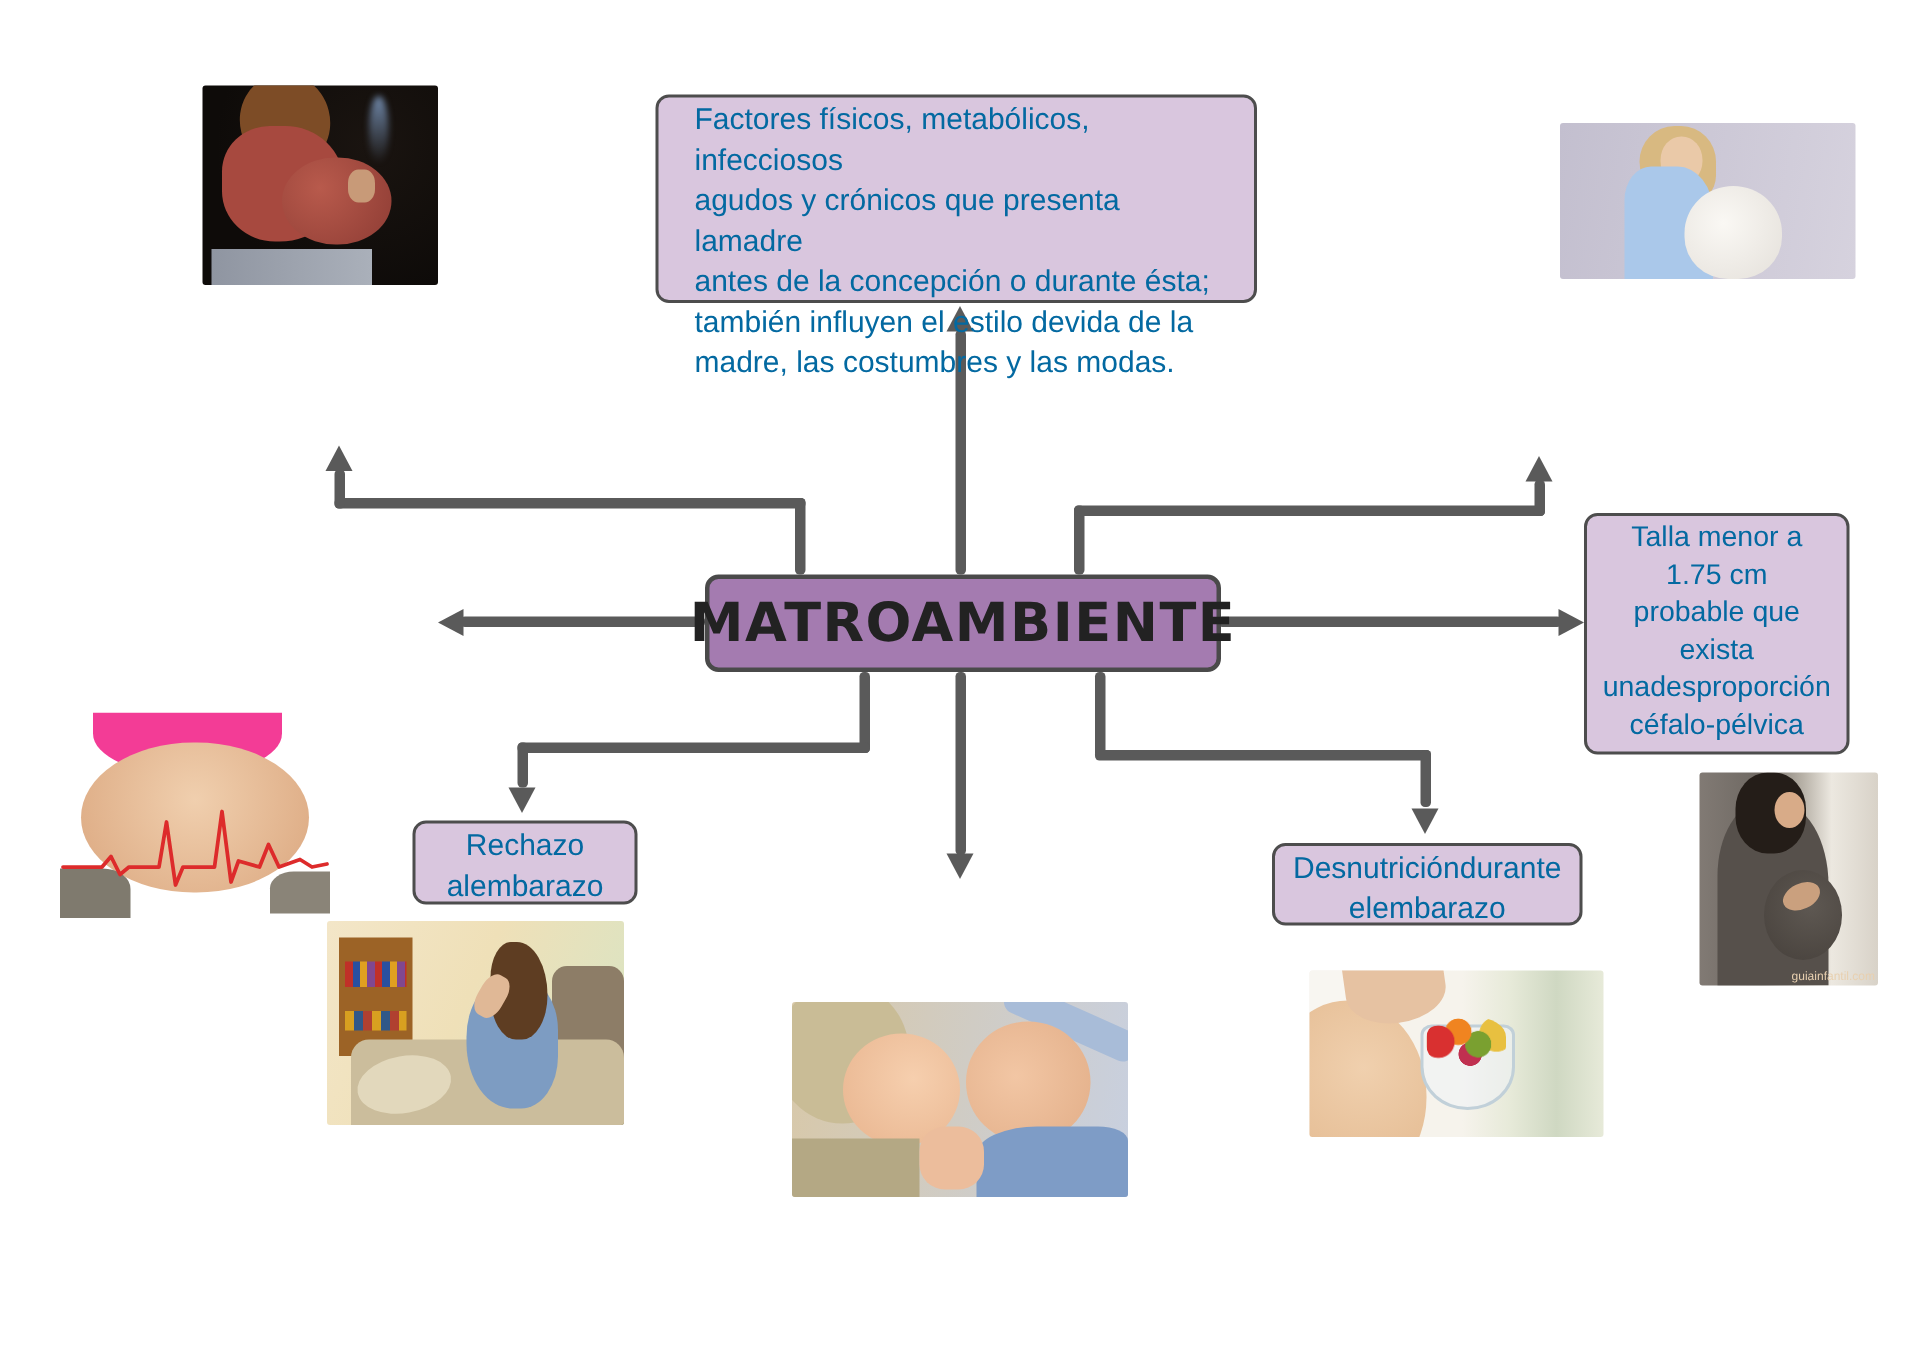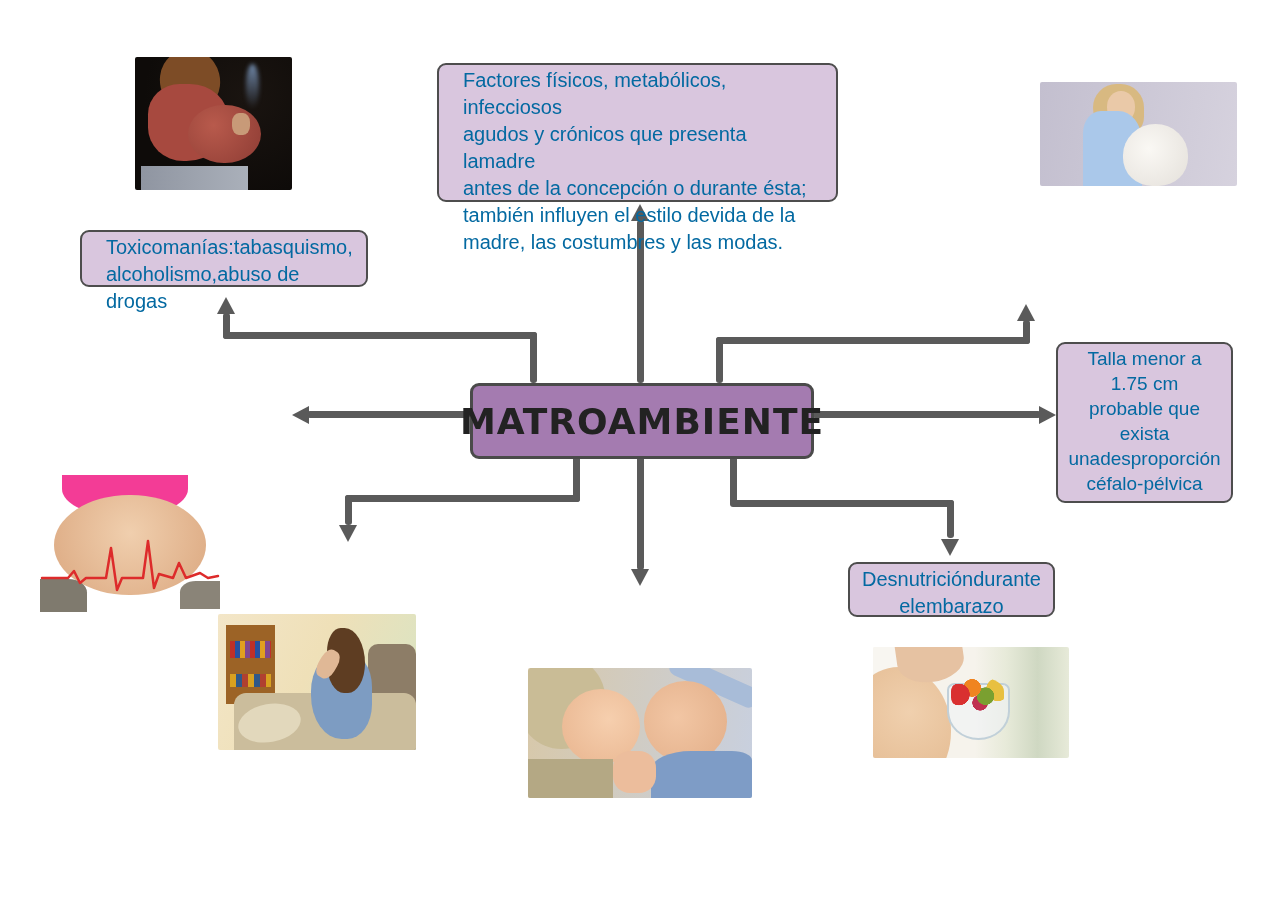--- a/index.html
+++ b/index.html
@@ -77,44 +77,44 @@
   <div class="arr down" style="left:941px;top:539px;"></div>
 
   <div class="node left" style="left:437px;top:63px;width:401px;height:139px;">
     <span>Factores físicos, metabólicos, infecciosos
 agudos y crónicos que presenta lamadre
 antes de la concepción o durante ésta;
 también influyen el estilo devida de la
 madre, las costumbres y las modas.</span>
   </div>
 
-  <div class="node left" style="left:80px;top:230px;width:288px;height:57px;">
-    <span>Toxicomanías:tabasquismo,
-alcoholismo,abuso de drogas</span>
-  </div>
 
 
 
   <div class="node small" style="left:1056px;top:342px;width:177px;height:161px;">
     <span>Talla menor a
 1.75 cm
 probable que
 exista
 unadesproporción
 céfalo-pélvica</span>
   </div>
 
+  <div class="node" style="left:275px;top:547px;width:150px;height:56px;">
+    <span>Rechazo
+alembarazo</span>
+  </div>
 
 
   <div class="node" style="left:848px;top:562px;width:207px;height:55px;">
     <span>Desnutricióndurante
 elembarazo</span>
   </div>
 
-  <div class="center-node" style="left:470px;top:383px;width:344px;height:76px;">
+  <div class="center-node" style="left:470px;top:383px;width:344px;height:65px;">
     <span>MATROAMBIENTE</span>
   </div>
 
   <div class="photo p-smoke" style="left:135px;top:57px;width:157px;height:133px;">
     <div class="sh" style="left:16%;top:-6%;width:38%;height:48%;background:#7d4c26;border-radius:50%;transform:rotate(-14deg);"></div>
     <div class="sh" style="left:8%;top:20%;width:52%;height:58%;background:#a7493f;border-radius:45% 55% 60% 50%;"></div>
     <div class="sh" style="left:34%;top:36%;width:46%;height:44%;background:radial-gradient(circle at 35% 35%,#b85a4c,#8e3c34);border-radius:50%;"></div>
     <div class="sh" style="left:4%;bottom:0;width:68%;height:18%;background:linear-gradient(90deg,#8f95a1,#aab0ba);"></div>
     <div class="sh" style="left:62%;top:42%;width:11%;height:17%;background:#c89a78;border-radius:40%;"></div>
     <div class="sh" style="left:71%;top:5%;width:8%;height:34%;background:linear-gradient(#6f87a8,rgba(20,16,12,0));filter:blur(2px);border-radius:50%;"></div>
@@ -165,14 +165,22 @@
     <div class="sh" style="left:12%;top:-6%;width:34%;height:38%;background:#e6c2a2;border-radius:0 0 50% 50%;transform:rotate(-8deg);"></div>
     <div class="sh" style="left:38%;top:32%;width:30%;height:48%;border:2px solid rgba(190,205,215,0.95);background:rgba(238,243,247,0.55);border-radius:12% 12% 50% 50%;"></div>
     <div class="sh" style="left:40%;top:28%;width:27%;height:30%;border-radius:40%;background:
            radial-gradient(circle at 15% 50%,#d93030 0 22%,rgba(0,0,0,0) 23%),
            radial-gradient(circle at 40% 30%,#f08420 0 22%,rgba(0,0,0,0) 23%),
            radial-gradient(circle at 65% 55%,#7aa030 0 22%,rgba(0,0,0,0) 23%),
            radial-gradient(circle at 88% 35%,#e8c040 0 22%,rgba(0,0,0,0) 23%),
            radial-gradient(circle at 55% 75%,#c03050 0 20%,rgba(0,0,0,0) 21%);"></div>
   </div>
 
+  <div class="photo p-gray" style="left:1133px;top:515px;width:119px;height:142px;">
+    <div class="sh" style="left:10%;top:14%;width:62%;height:86%;background:#56504b;border-radius:40% 45% 0 0;"></div>
+    <div class="sh" style="left:36%;top:46%;width:44%;height:42%;background:radial-gradient(circle at 60% 40%,#5e5852,#46403b);border-radius:50%;"></div>
+    <div class="sh" style="left:20%;top:0;width:40%;height:38%;background:#241d18;border-radius:45%;"></div>
+    <div class="sh" style="left:42%;top:9%;width:17%;height:17%;background:#d8ab88;border-radius:50%;"></div>
+    <div class="sh" style="left:46%;top:52%;width:22%;height:12%;background:#caa07e;border-radius:50%;transform:rotate(-25deg);"></div>
+    <span class="wm">guiainfantil.com</span>
+  </div>
 
 </div>
 
 </body></html>

